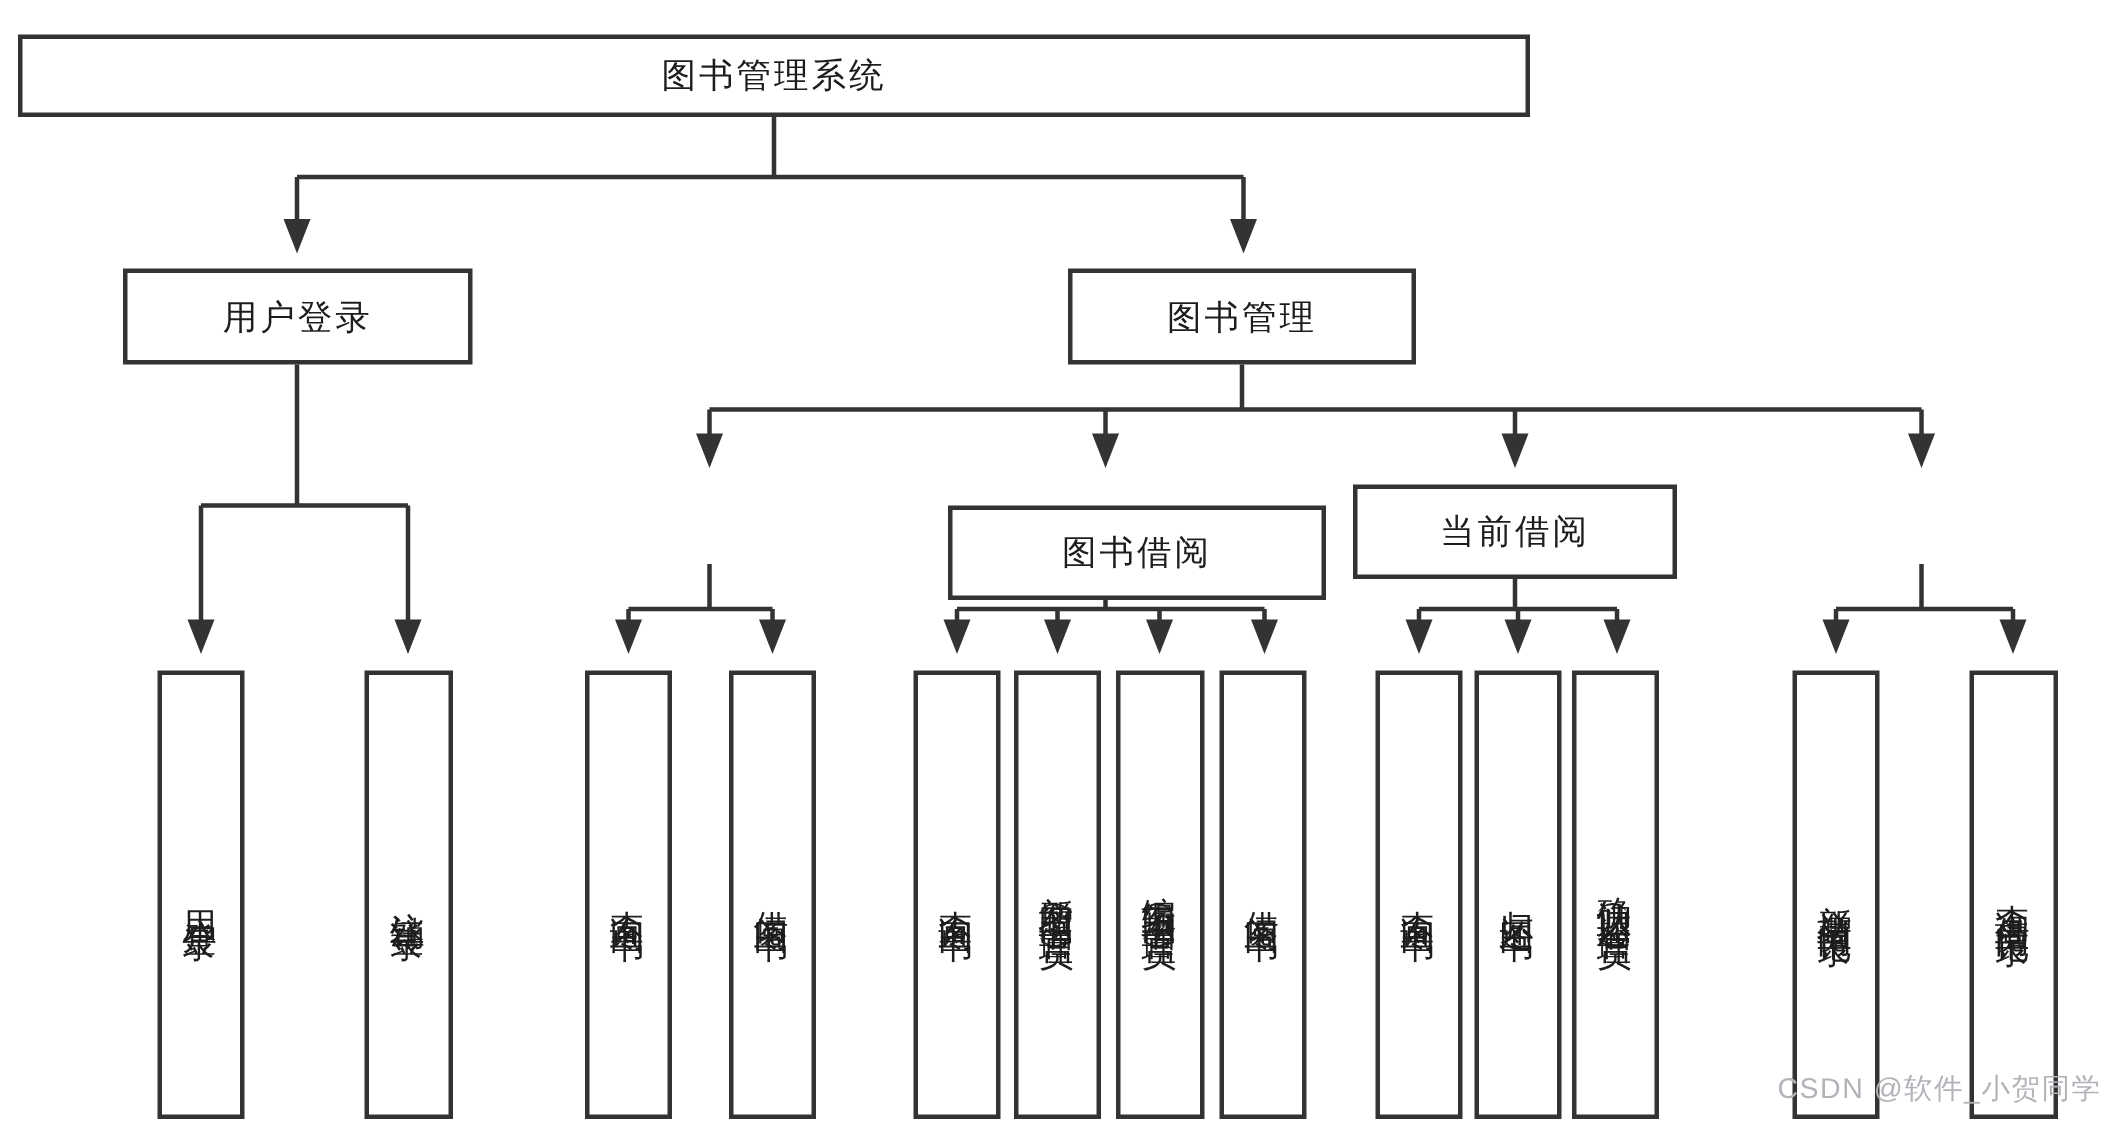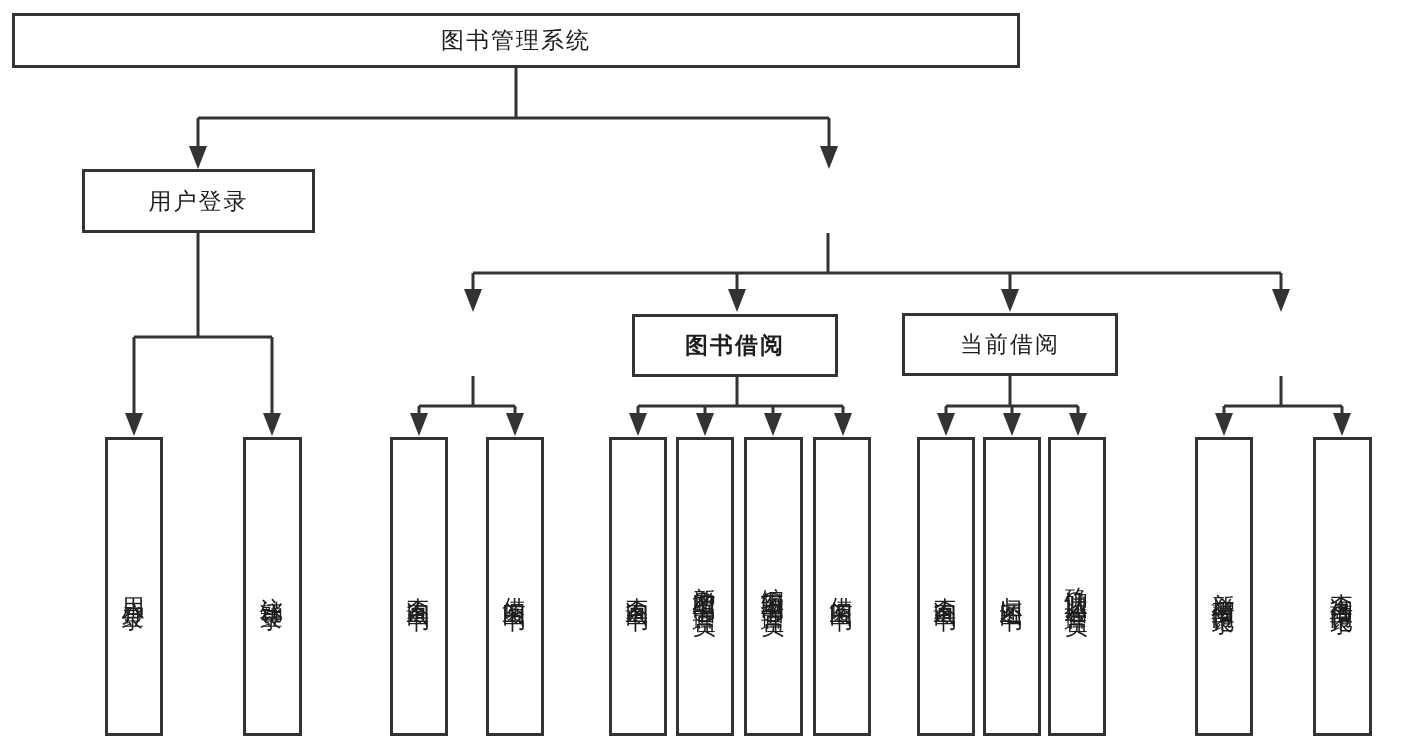--- a/index.html
+++ b/index.html
@@ -41,20 +41,21 @@
     box-sizing: border-box;
     border: 3px solid var(--border);
     background: var(--background);
     color: var(--text);
     display: flex;
     align-items: center;
     justify-content: center;
     font-size: 23px;
     letter-spacing: 2px;
     white-space: nowrap;
+    margin-top: 10px;
   }
   .vnode {
     writing-mode: vertical-rl;
     text-orientation: mixed;
     font-size: 23px;
     letter-spacing: 4px;
     white-space: normal;
   }
   .watermark {
     position: absolute;
@@ -103,36 +104,38 @@
     <polygon points="1078,436 1069,413 1087,413"></polygon>
 
     <path d="M1281 376 V406 M1224 406 H1342 M1224 406 V420 M1342 406 V420"></path>
     <polygon points="1224,436 1215,413 1233,413"></polygon>
     <polygon points="1342,436 1333,413 1351,413"></polygon>
   </svg>
 
   <div class="node" style="left:12px; top:13px; width:1008px; height:55px;">图书管理系统</div>
 
   <div class="node" style="left:82px; top:169px; width:233px; height:64px;">用户登录</div>
+  <div class="node" style="left:712px; top:169px; width:232px; height:64px;">图书管理</div>
 
-  <div class="node" style="left:632px; top:314px; width:206px; height:63px;font-weight:bold;">图书借阅</div>
+  <div class="node" style="left:632px; top:327px; width:252px; height:63px;">图书借阅</div>
   <div class="node" style="left:902px; top:313px; width:216px; height:63px;">当前借阅</div>
 
   <div class="node vnode" style="left:105px; top:437px; width:58px; height:299px;">用户登录</div>
   <div class="node vnode" style="left:243px; top:437px; width:59px; height:299px;">注销登录</div>
 
   <div class="node vnode" style="left:390px; top:437px; width:58px; height:299px;">查询图书</div>
   <div class="node vnode" style="left:486px; top:437px; width:58px; height:299px;">借阅图书</div>
 
   <div class="node vnode" style="left:609px; top:437px; width:58px; height:299px;">查询图书</div>
   <div class="node vnode" style="left:676px; top:437px; width:58px; height:299px;">新增图书（管理员）</div>
   <div class="node vnode" style="left:744px; top:437px; width:59px; height:299px;">编辑图书（管理员）</div>
   <div class="node vnode" style="left:813px; top:437px; width:58px; height:299px;">借阅图书</div>
 
   <div class="node vnode" style="left:917px; top:437px; width:58px; height:299px;">查询图书</div>
   <div class="node vnode" style="left:983px; top:437px; width:58px; height:299px;">归还图书</div>
   <div class="node vnode" style="left:1048px; top:437px; width:58px; height:299px;">确认归还（管理员）</div>
 
   <div class="node vnode" style="left:1195px; top:437px; width:58px; height:299px;">新增借阅记录</div>
   <div class="node vnode" style="left:1313px; top:437px; width:59px; height:299px;">查询借阅记录</div>
 
+  <div class="watermark">CSDN @软件_小贺同学</div>
 
 </div>
 
 </body></html>

